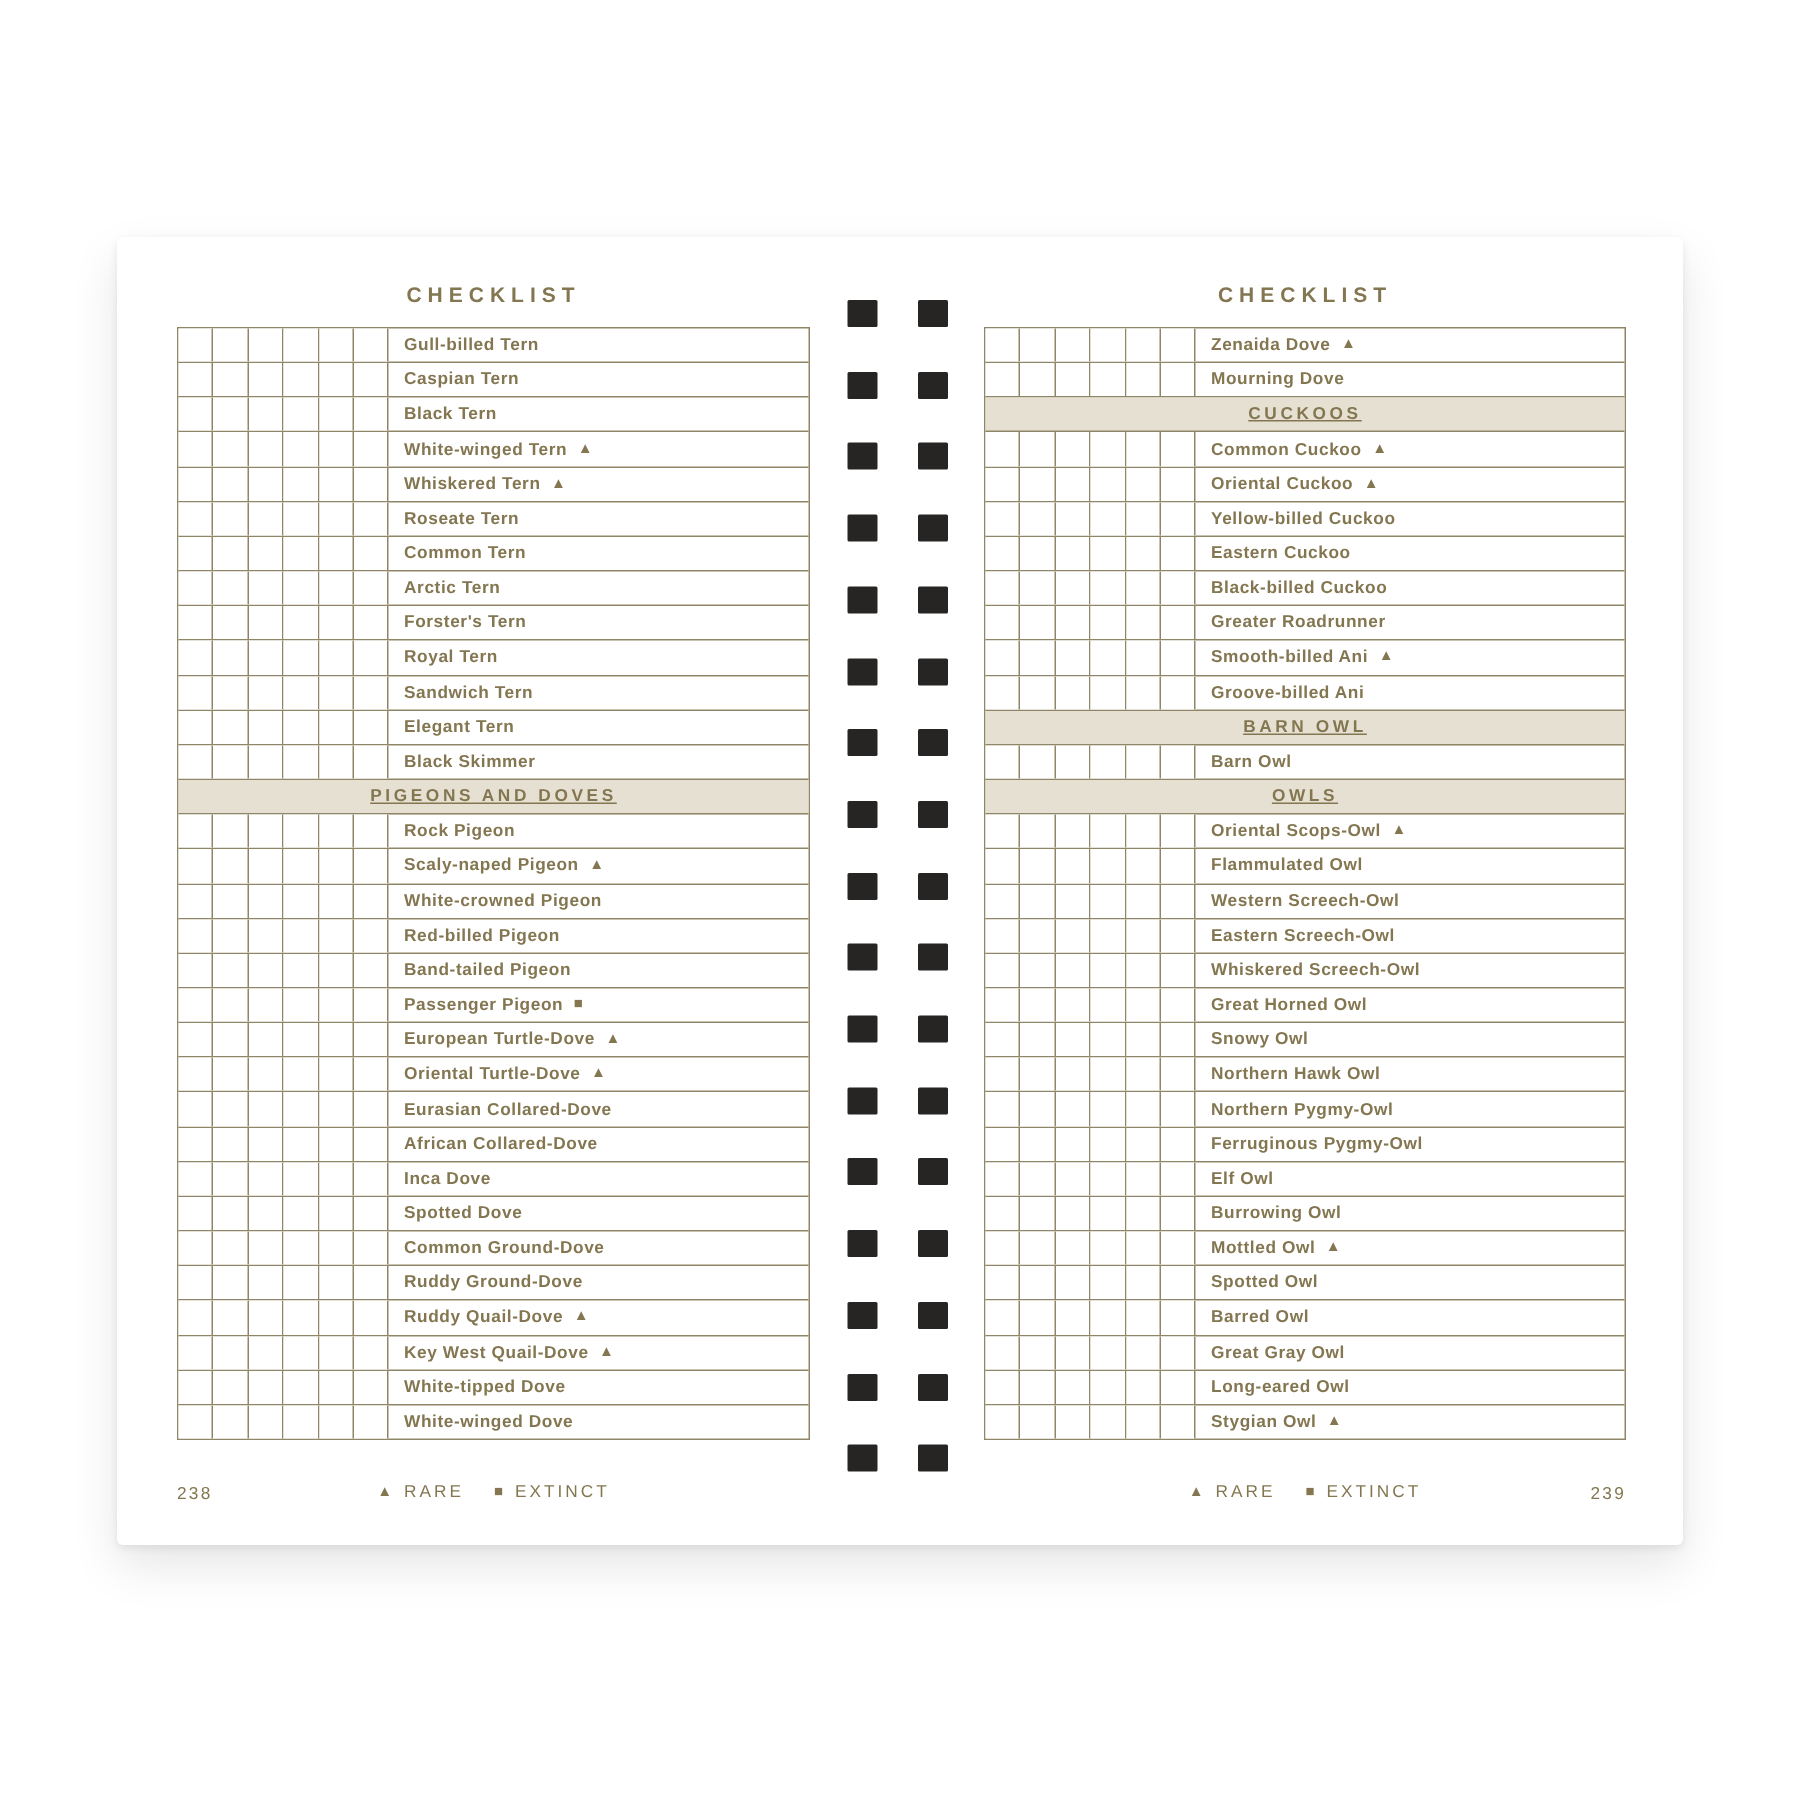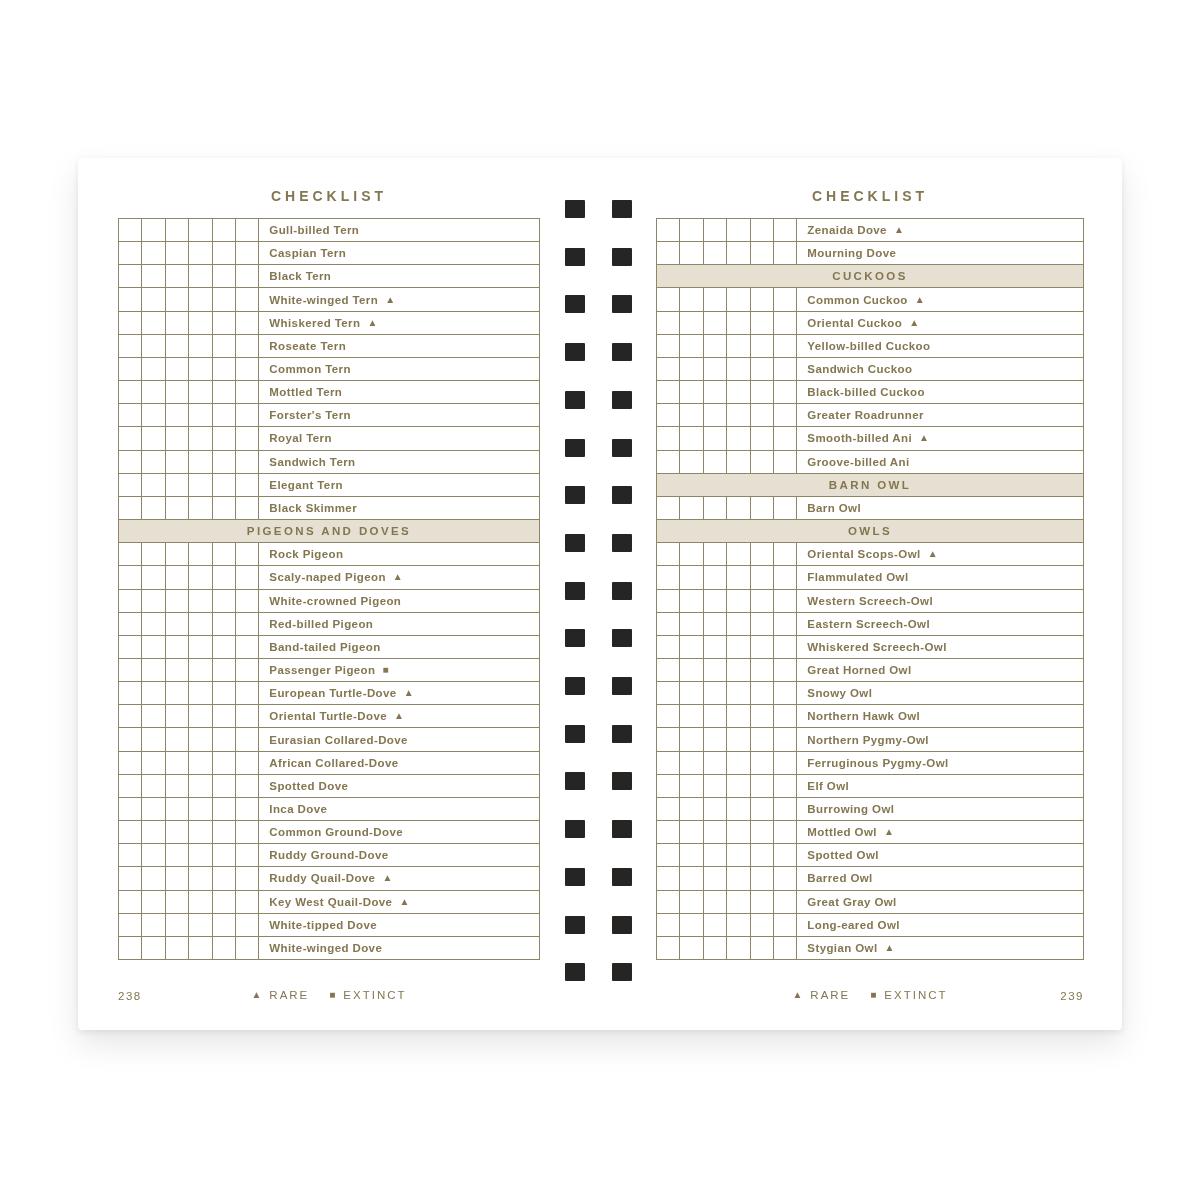--- a/index.html
+++ b/index.html
@@ -48,21 +48,21 @@
   .species-name{
     font-size:11.5px;font-weight:bold;letter-spacing:.4px;
     color:var(--ink);white-space:nowrap;
   }
   .marker{font-size:10px;color:var(--ink);margin-left:7px;line-height:1;}
   .section-row{
     background:var(--band);
     display:flex;align-items:center;justify-content:center;
   }
   .section-label{
-    font-size:11.5px;font-weight:bold;letter-spacing:2.4px;color:var(--ink);
+    font-size:11.5px;font-weight:bold;letter-spacing:2.4px;color:var(--ink);text-decoration:underline;
   }
 
   .page-number{
     position:absolute;top:832px;
     font-size:11.5px;font-weight:normal;letter-spacing:1.5px;color:var(--ink);
   }
   .page-number.left{left:40px;}
   .page-number.right{right:38px;text-align:right;}
   .legend{
     position:absolute;top:831px;display:flex;gap:20px;
@@ -172,21 +172,21 @@
         </div>
       </div>
       <div class="row species-row">
         <div class="checkbox-cell"></div>
         <div class="checkbox-cell"></div>
         <div class="checkbox-cell"></div>
         <div class="checkbox-cell"></div>
         <div class="checkbox-cell"></div>
         <div class="checkbox-cell"></div>
         <div class="name-cell">
-          <div class="species-name">Mottled Tern</div>
+          <div class="species-name">Arctic Tern</div>
         </div>
       </div>
       <div class="row species-row">
         <div class="checkbox-cell"></div>
         <div class="checkbox-cell"></div>
         <div class="checkbox-cell"></div>
         <div class="checkbox-cell"></div>
         <div class="checkbox-cell"></div>
         <div class="checkbox-cell"></div>
         <div class="name-cell">
@@ -355,32 +355,32 @@
         </div>
       </div>
       <div class="row species-row">
         <div class="checkbox-cell"></div>
         <div class="checkbox-cell"></div>
         <div class="checkbox-cell"></div>
         <div class="checkbox-cell"></div>
         <div class="checkbox-cell"></div>
         <div class="checkbox-cell"></div>
         <div class="name-cell">
+          <div class="species-name">Inca Dove</div>
+        </div>
+      </div>
+      <div class="row species-row">
+        <div class="checkbox-cell"></div>
+        <div class="checkbox-cell"></div>
+        <div class="checkbox-cell"></div>
+        <div class="checkbox-cell"></div>
+        <div class="checkbox-cell"></div>
+        <div class="checkbox-cell"></div>
+        <div class="name-cell">
           <div class="species-name">Spotted Dove</div>
-        </div>
-      </div>
-      <div class="row species-row">
-        <div class="checkbox-cell"></div>
-        <div class="checkbox-cell"></div>
-        <div class="checkbox-cell"></div>
-        <div class="checkbox-cell"></div>
-        <div class="checkbox-cell"></div>
-        <div class="checkbox-cell"></div>
-        <div class="name-cell">
-          <div class="species-name">Inca Dove</div>
         </div>
       </div>
       <div class="row species-row">
         <div class="checkbox-cell"></div>
         <div class="checkbox-cell"></div>
         <div class="checkbox-cell"></div>
         <div class="checkbox-cell"></div>
         <div class="checkbox-cell"></div>
         <div class="checkbox-cell"></div>
         <div class="name-cell">
@@ -508,21 +508,21 @@
         </div>
       </div>
       <div class="row species-row">
         <div class="checkbox-cell"></div>
         <div class="checkbox-cell"></div>
         <div class="checkbox-cell"></div>
         <div class="checkbox-cell"></div>
         <div class="checkbox-cell"></div>
         <div class="checkbox-cell"></div>
         <div class="name-cell">
-          <div class="species-name">Sandwich Cuckoo</div>
+          <div class="species-name">Eastern Cuckoo</div>
         </div>
       </div>
       <div class="row species-row">
         <div class="checkbox-cell"></div>
         <div class="checkbox-cell"></div>
         <div class="checkbox-cell"></div>
         <div class="checkbox-cell"></div>
         <div class="checkbox-cell"></div>
         <div class="checkbox-cell"></div>
         <div class="name-cell">

